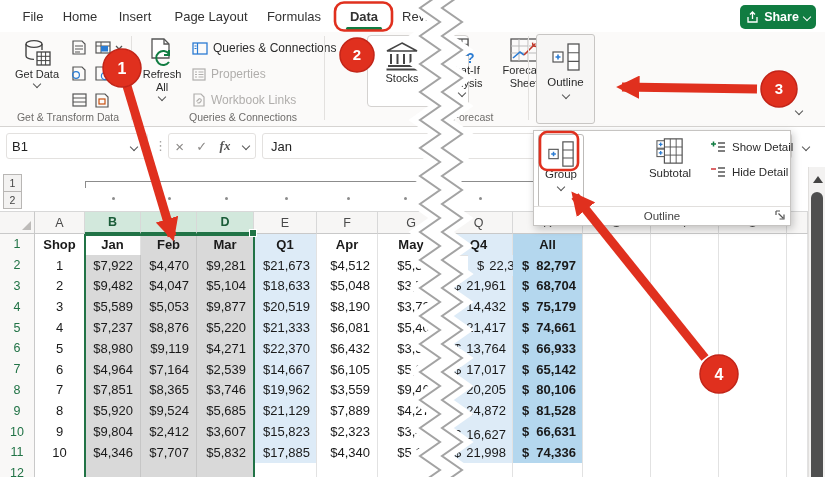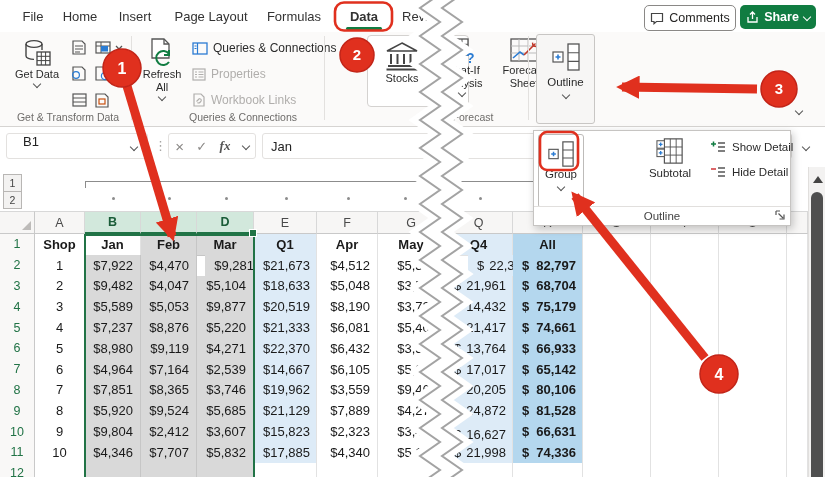--- a/index.html
+++ b/index.html
@@ -34,21 +34,21 @@
   .gallery{position:absolute;left:367px;top:3px;width:100px;height:70px;background:#fff;
        border:1px solid #D4D2D0;border-radius:4px;}
   .outlinebtn{position:absolute;left:536px;top:2px;width:57px;height:88px;background:#F7F6F5;
        border:1px solid #C8C6C4;border-radius:3px;display:flex;flex-direction:column;align-items:center;
        font-size:11.5px;color:#2b2b2b;}
   .ribcollapse{position:absolute;left:796px;top:76px;}
   
   .fbar{position:absolute;left:0;top:126px;width:825px;height:41px;background:#fff;
        border-bottom:1px solid #E1DFDD;z-index:1;}
   .namebox{position:absolute;left:6px;top:7px;width:142px;height:26px;border:1px solid #E3E1DF;
-       border-radius:3px;display:flex;font-size:13px;color:#222;padding-left:16px;box-sizing:border-box;}
+       border-radius:3px;display:flex;align-items:center;font-size:13px;color:#222;padding-left:5px;box-sizing:border-box;}
   .fbtns{position:absolute;left:168px;top:7px;width:88px;height:26px;border:1px solid #E3E1DF;border-radius:3px;
        display:flex;align-items:center;justify-content:space-around;color:#8a8886;font-size:13px;box-sizing:border-box;}
   .finput{position:absolute;left:262px;top:7px;width:530px;height:26px;border:1px solid #E3E1DF;border-radius:3px;
        display:flex;align-items:center;font-size:13px;color:#222;padding-left:8px;box-sizing:border-box;}
   .fexpand{position:absolute;left:803px;top:18px;}
   .dots3{font-size:13px;color:#a8a6a4;position:absolute;left:154px;top:12px;}
   
   .obar{position:absolute;left:0;top:167px;width:808px;height:44px;background:#fff;z-index:1;}
   .lvlbtn{position:absolute;left:3px;width:17px;height:16px;border:1px solid #b8b6b4;background:#F3F2F1;
        font-size:10.5px;color:#444;display:flex;align-items:center;justify-content:center;}
@@ -109,26 +109,20 @@
   <div class="tabrow">
     <div id="tabs-host">
         <div class="tab" style="left: 12px; width: 42px;">File</div>
         <div class="tab" style="left: 56px; width: 48px;">Home</div>
         <div class="tab" style="left: 108px; width: 54px;">Insert</div>
         <div class="tab" style="left: 166px; width: 90px;">Page Layout</div>
         <div class="tab" style="left: 258px; width: 72px;">Formulas</div>
         <div class="tab active" style="left: 336px; width: 56px;">Data</div>
         <div class="tab" style="left: 396px; width: 62px; justify-content: flex-start; padding-left: 6px;">Review</div>
       </div>
-    <div class="btn-comments">
-      <svg width="14" height="13" viewBox="0 0 14 13">
-        <path d="M1.5 1.5 h11 v8 h-6l-2.5 2.2 v-2.2 h-2.5z" fill="none" stroke="#444" stroke-width="1.2"></path>
-      </svg>
-      <span>Comments</span>
-    </div>
     <div class="btn-share">
       <svg width="13" height="13" viewBox="0 0 13 13">
         <path d="M2 6 v5 h9 v-5" fill="none" stroke="#fff" stroke-width="1.3"></path>
         <path d="M6.5 8 V1.5 M4 3.5 L6.5 1 L9 3.5" fill="none" stroke="#fff" stroke-width="1.3"></path>
       </svg>
       <span>Share</span>
       <span class="chev w"></span>
     </div>
   </div>
 
@@ -307,21 +301,21 @@
       <div class="cell c-hdr qblue" style="left: 445px; top: 234px; width: 68px; height: 21.8px;">Q4</div>
       <div class="cell c-hdr tblue" style="left: 513px; top: 234px; width: 70px; height: 21.8px;">All</div>
       <div class="cell c-hdr" style="left: 583px; top: 234px; width: 68px; height: 21.8px;"></div>
       <div class="cell c-hdr" style="left: 651px; top: 234px; width: 68px; height: 21.8px;"></div>
       <div class="cell c-hdr" style="left: 719px; top: 234px; width: 68px; height: 21.8px;"></div>
       <div class="cell c-hdr" style="left: 787px; top: 234px; width: 21px; height: 21.8px;"></div>
       <div class="rhead" style="left: 0px; top: 254.8px; width: 35px; height: 21.8px;">2</div>
       <div class="cell c-center" style="left: 35px; top: 254.8px; width: 50px; height: 21.8px;">1</div>
       <div class="cell c-money selgray" style="left: 85px; top: 254.8px; width: 56px; height: 21.8px;">$7,922</div>
       <div class="cell c-money selgray" style="left: 141px; top: 254.8px; width: 56px; height: 21.8px;">$4,470</div>
-      <div class="cell c-money selgray" style="left: 205px; top: 254.8px; width: 57px; height: 21.8px;">$9,281</div>
+      <div class="cell c-money selgray" style="left: 197px; top: 254.8px; width: 57px; height: 21.8px;">$9,281</div>
       <div class="cell c-acct qblue" style="left: 254px; top: 254.8px; width: 63px; height: 21.8px;">
         <span>$</span>
         <span>21,673</span>
       </div>
       <div class="cell c-money" style="left: 317px; top: 254.8px; width: 61px; height: 21.8px;">$4,512</div>
       <div class="cell c-money" style="left: 378px; top: 254.8px; width: 67px; height: 21.8px;">$5,372</div>
       <div class="cell c-acct qblue" style="left: 468px; top: 254.8px; width: 68px; height: 21.8px;">
         <span>$</span>
         <span>22,342</span>
       </div>

